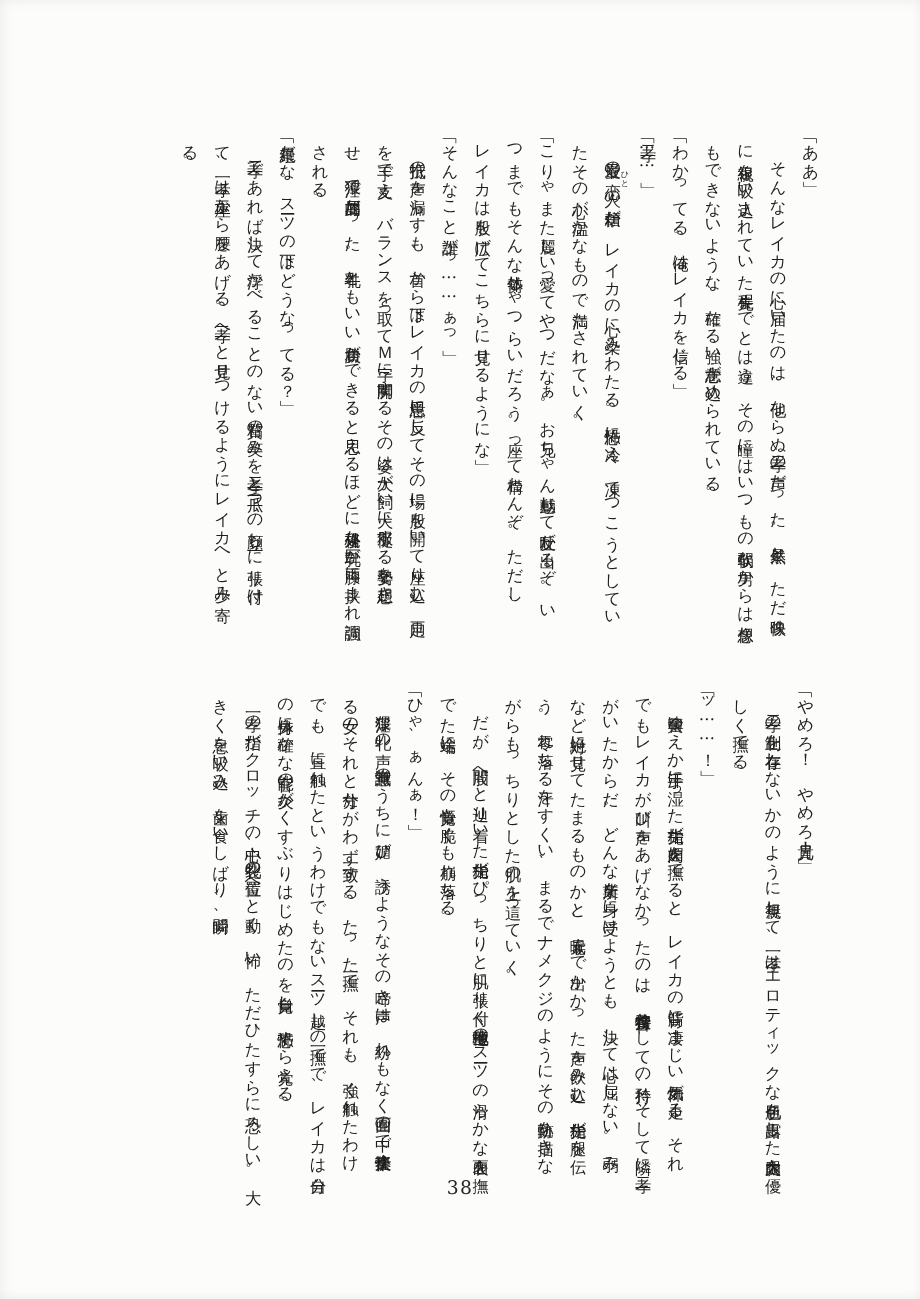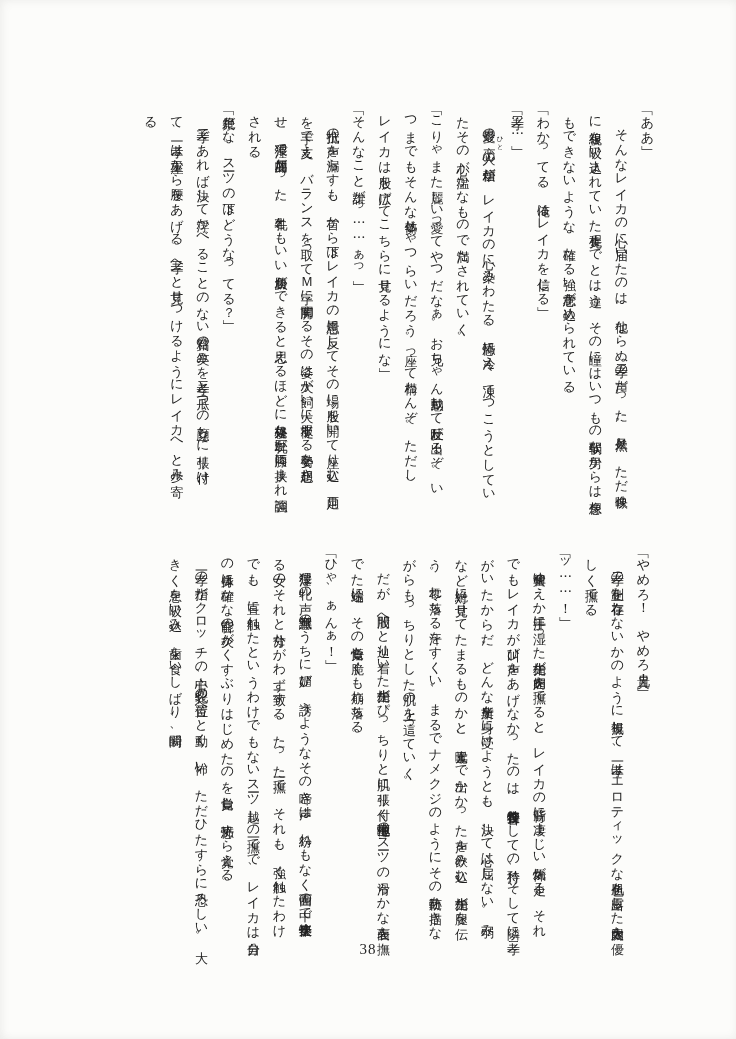--- a/index.html
+++ b/index.html
@@ -42,21 +42,20 @@
   }
   .page-number {
     position: absolute;
     top: 941px;
     left: 0;
     width: 100%;
     text-align: center;
     font-size: 15px;
     color: #262626;
     letter-spacing: 1px;
-    font-family: Liberation Serif, serif;
   }
 </style>
 </head>
 <body>
 
 <div class="scan-shade"></div>
 
 <div class="vblock block-upper">
     <p>「ああ」</p>
     <p>　そんなレイカの心に届いたのは、他ならぬ孝二の声だった。呆然と、ただ映像に視線を吸い込まれていた先程までとは違う。その瞳にはいつもの軟弱な男からは想像もできないような、確たる強い意志が込められている。</p>

